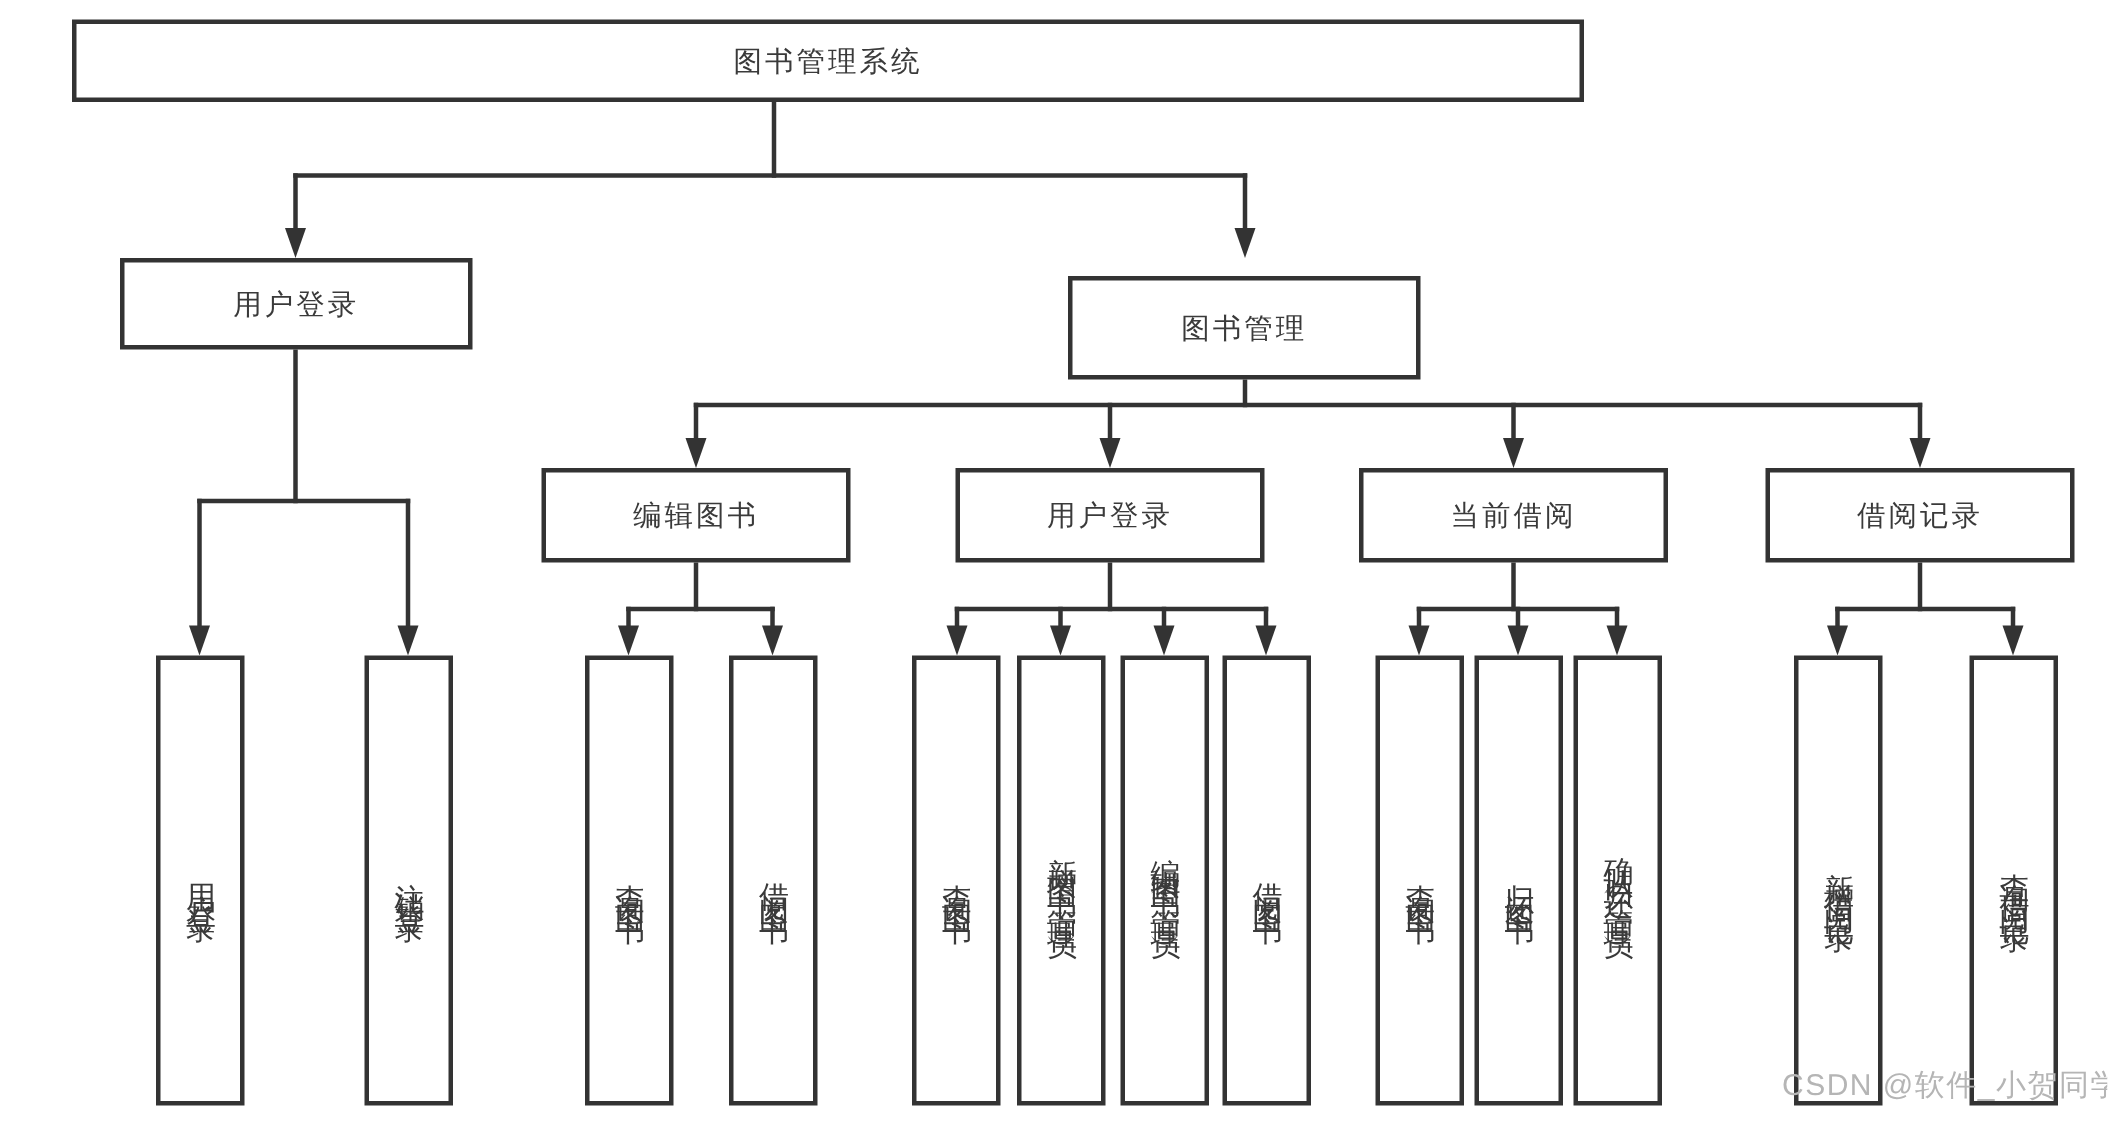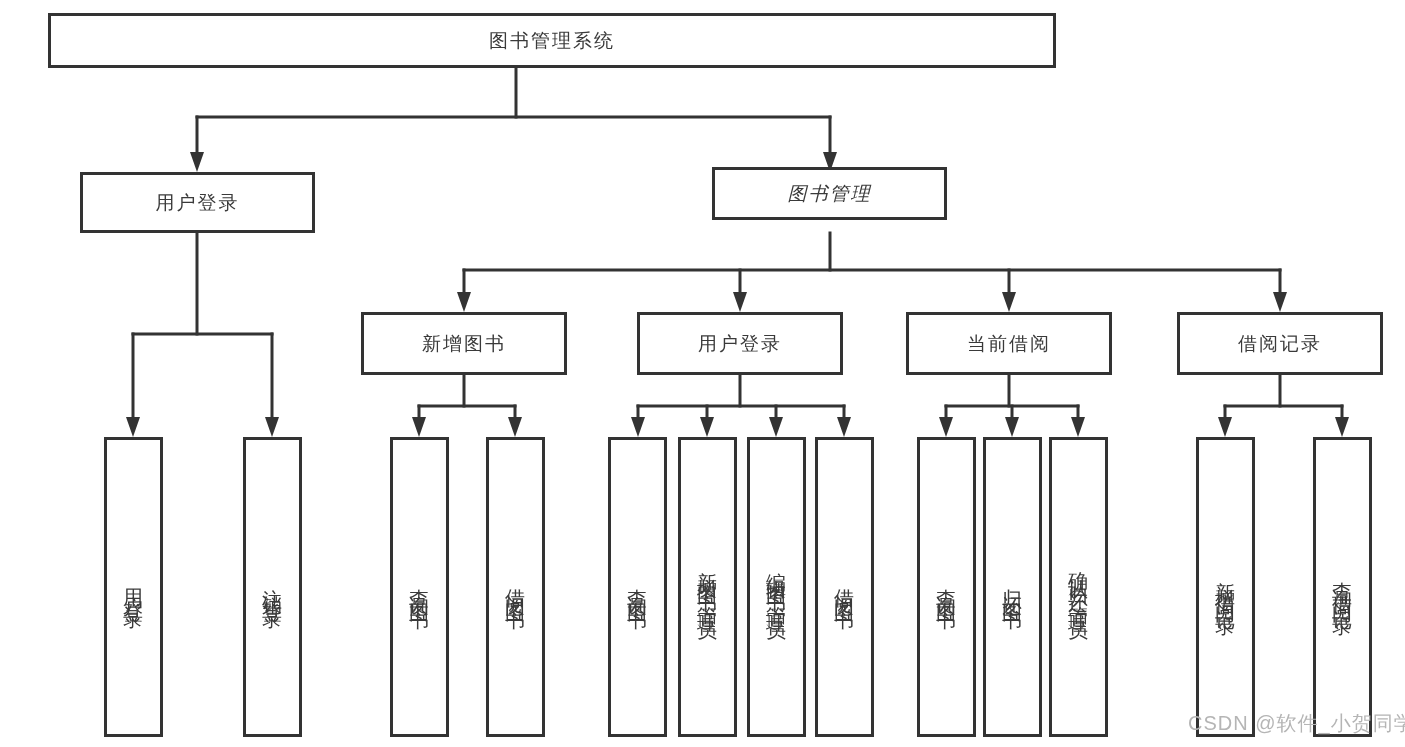--- a/index.html
+++ b/index.html
@@ -113,23 +113,23 @@
       <polygon points="1005,417 1019,417 1012,437"></polygon>
       <polygon points="1071,417 1085,417 1078,437"></polygon>
       <polygon points="1218,417 1232,417 1225,437"></polygon>
       <polygon points="1335,417 1349,417 1342,437"></polygon>
     </g>
   </svg>
 
   <div class="node h-node" style="left:12px;top:13px;width:1008px;height:55px;margin-left:36px;">图书管理系统</div>
 
   <div class="node h-node" style="left:80px;top:172px;width:235px;height:61px;">用户登录</div>
-  <div class="node h-node" style="left:712px;top:167px;width:235px;height:53px;font-style:italic;">图书管理</div>
+  <div class="node h-node" style="left:712px;top:184px;width:235px;height:69px;">图书管理</div>
 
-  <div class="node h-node" style="left:361px;top:312px;width:206px;height:63px;">新增图书</div>
+  <div class="node h-node" style="left:361px;top:312px;width:206px;height:63px;">编辑图书</div>
   <div class="node h-node" style="left:637px;top:312px;width:206px;height:63px;">用户登录</div>
   <div class="node h-node" style="left:906px;top:312px;width:206px;height:63px;">当前借阅</div>
   <div class="node h-node" style="left:1177px;top:312px;width:206px;height:63px;">借阅记录</div>
 
   <div class="node v-node" style="left:104px;top:437px;width:59px;height:300px;">用户登录</div>
   <div class="node v-node" style="left:243px;top:437px;width:59px;height:300px;">注销登录</div>
 
   <div class="node v-node" style="left:390px;top:437px;width:59px;height:300px;">查询图书</div>
   <div class="node v-node" style="left:486px;top:437px;width:59px;height:300px;">借阅图书</div>
 

